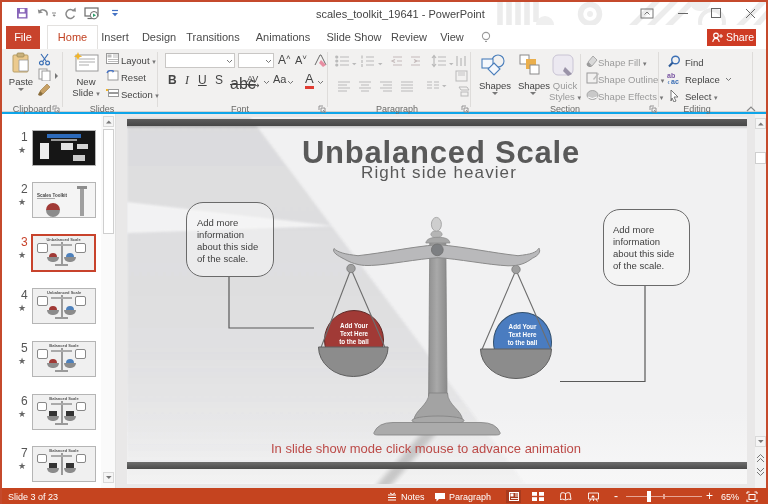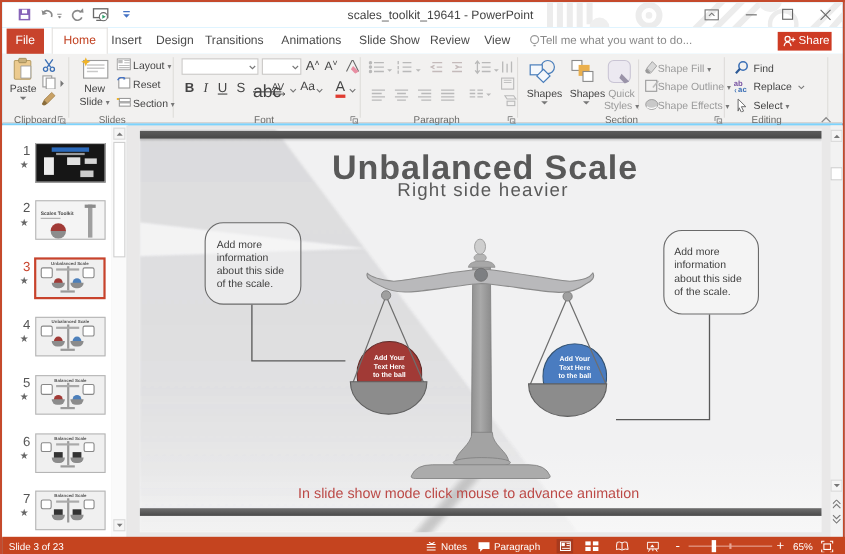--- a/index.html
+++ b/index.html
@@ -1,16 +1,16 @@
 <!DOCTYPE html>
 <html><head><meta charset="utf-8">
 <style>
 *{margin:0;padding:0;box-sizing:border-box;}
 html,body{width:768px;height:504px;overflow:hidden;font-family:"Liberation Sans",sans-serif;}
-#win{position:absolute;left:0;top:0;width:768px;height:504px;background:#7dd3fc;border:2px solid #c54a2c;border-bottom:none;}
+#win{position:absolute;left:0;top:0;width:768px;height:504px;background:#0ea5e9;border:2px solid #c54a2c;border-bottom:none;}
 .abs{position:absolute;}
 
 #titlebar{position:absolute;left:0;top:0;width:764px;height:23px;background:#fff;overflow:hidden;}
 #titletext{position:absolute;left:314px;top:6px;font-size:11px;color:#444;}
 
 #tabrow{position:absolute;left:0;top:23px;width:764px;height:24px;background:#fff;}
 #filetab{position:absolute;left:4px;top:1px;width:34px;height:23px;background:#c8432c;color:#fff;font-size:11px;text-align:center;line-height:23px;}
 .tab{position:absolute;top:1px;height:23px;font-size:11px;color:#4a4a4a;line-height:23px;text-align:center;}
 #hometab{position:absolute;left:45px;top:0px;width:51px;height:24px;background:#fff;border:1px solid #e3e1df;border-bottom:none;color:#c24222;font-size:11px;text-align:center;line-height:23px;}
 
@@ -88,21 +88,20 @@
   <div id="tabrow">
     <div id="filetab">File</div>
     <div id="hometab">Home</div>
     <div class="tab" style="left:94px;width:38px;">Insert</div>
     <div class="tab" style="left:137px;width:40px;">Design</div>
     <div class="tab" style="left:184px;width:54px;">Transitions</div>
     <div class="tab" style="left:252px;width:58px;">Animations</div>
     <div class="tab" style="left:322px;width:60px;">Slide Show</div>
     <div class="tab" style="left:381px;width:52px;">Review</div>
     <div class="tab" style="left:424px;width:52px;">View</div>
-    <div class="tab" style="left:489px;width:140px;color:#8a8a8a;text-align:left;font-size:10.5px;">Tell me what you want to do...</div>
     <svg class="abs" style="left:478px;top:6px" width="12" height="14">
         <circle cx="6" cy="5" r="3.6" fill="none" stroke="#9a9a9a" stroke-width="1.1"></circle>
         <path d="M4.7 8.5 h2.6 M5 10.5 h2" stroke="#9a9a9a" fill="none"></path>
       </svg>
     <div class="abs" style="left:705px;top:4px;width:49px;height:17px;background:#ce3b24;color:#fff;font-size:10.5px;line-height:17px;">
       <svg style="position:absolute;left:5px;top:3px" width="12" height="11">
           <circle cx="4" cy="3.4" r="2.3" fill="none" stroke="#fff" stroke-width="1.1"></circle>
           <path d="M0.8 10 q0.5 -3.6 3.2 -3.6 q2.7 0 3.2 3.6" fill="none" stroke="#fff" stroke-width="1.1"></path>
           <path d="M9 2 v4 M7 4 h4" stroke="#fff" stroke-width="1"></path>
         </svg>

